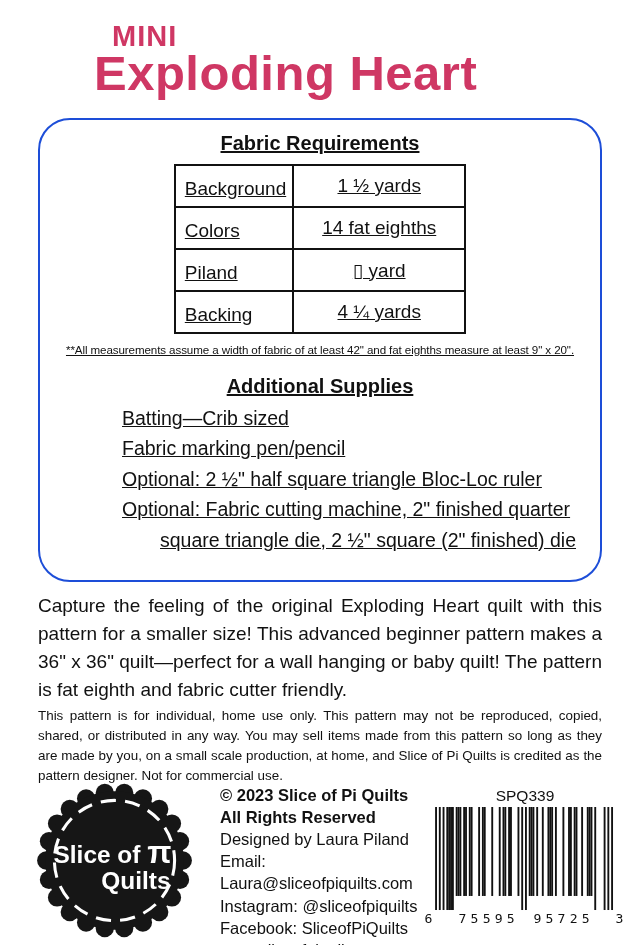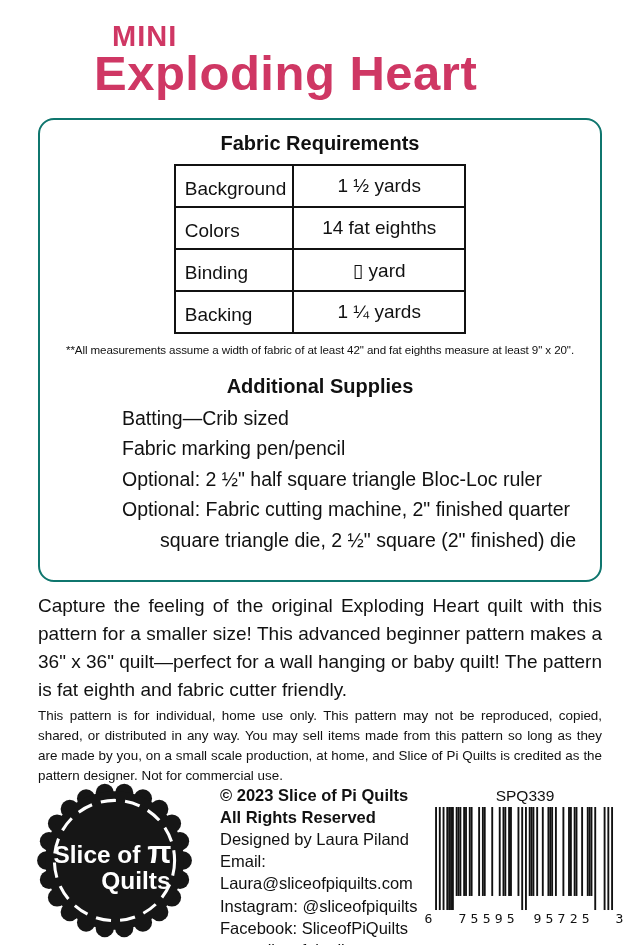--- a/index.html
+++ b/index.html
@@ -14,21 +14,21 @@
     overflow: hidden;
   }
   
   .title-block { position: absolute; left: 94px; top: 20px; font-weight: bold; }
   .kicker { margin-left: 18px; font-size: 29px; letter-spacing: 1px; }
   .main-title { font-size: 49px; margin-top: -8px; letter-spacing: 0.5px; }
   
   .fabric-box {
     position: absolute; left: 38px; top: 118px;
     width: 564px; height: 464px;
-    border: 2px solid #0f766e; border-radius: 16px;
+    border: 2px solid #1d4ed8; border-radius: 32px; text-decoration: underline;
   }
   .box-heading { text-align: center; font-size: 20px; font-weight: bold; margin-top: 12px; }
   .fab-table { border-collapse: collapse; margin: 9px auto 0; font-size: 19px; }
   .fab-table td { border: 2px solid #111; }
   .fab-table .lbl { width: 106px; text-align: left; padding: 12px 6px 6px 9px; }
   .fab-table .val { width: 172px; text-align: center; padding: 6px 8px; }
   .head-row td { height: 64px; text-align: center; line-height: 1.5; font-size: 19px; }
   .footnote { text-align: center; font-size: 11.6px; margin-top: 9px; letter-spacing: -0.1px; }
   .supplies-heading { margin-top: 19px; }
   .supplies { margin: 5px 0 0 82px; font-size: 19.5px; line-height: 1.56; }
@@ -73,26 +73,26 @@
       <tbody>
       <tr>
         <td class="lbl">Background</td>
         <td class="val">1 ½ yards</td>
       </tr>
       <tr>
         <td class="lbl">Colors</td>
         <td class="val">14 fat eighths</td>
       </tr>
       <tr>
-        <td class="lbl">Binding</td>
+        <td class="lbl">Piland</td>
         <td class="val">▯  yard</td>
       </tr>
       <tr>
         <td class="lbl">Backing</td>
-        <td class="val">1 ¼ yards</td>
+        <td class="val">4 ¼ yards</td>
       </tr>
     </tbody>
       </table>
 
     <div class="footnote">**All measurements assume a width of fabric of at least 42" and fat eighths measure at least 9" x 20".</div>
 
     <div class="box-heading supplies-heading">Additional Supplies</div>
     <div class="supplies">
       <div>Batting—Crib sized</div>
       <div>Fabric marking pen/pencil</div>

